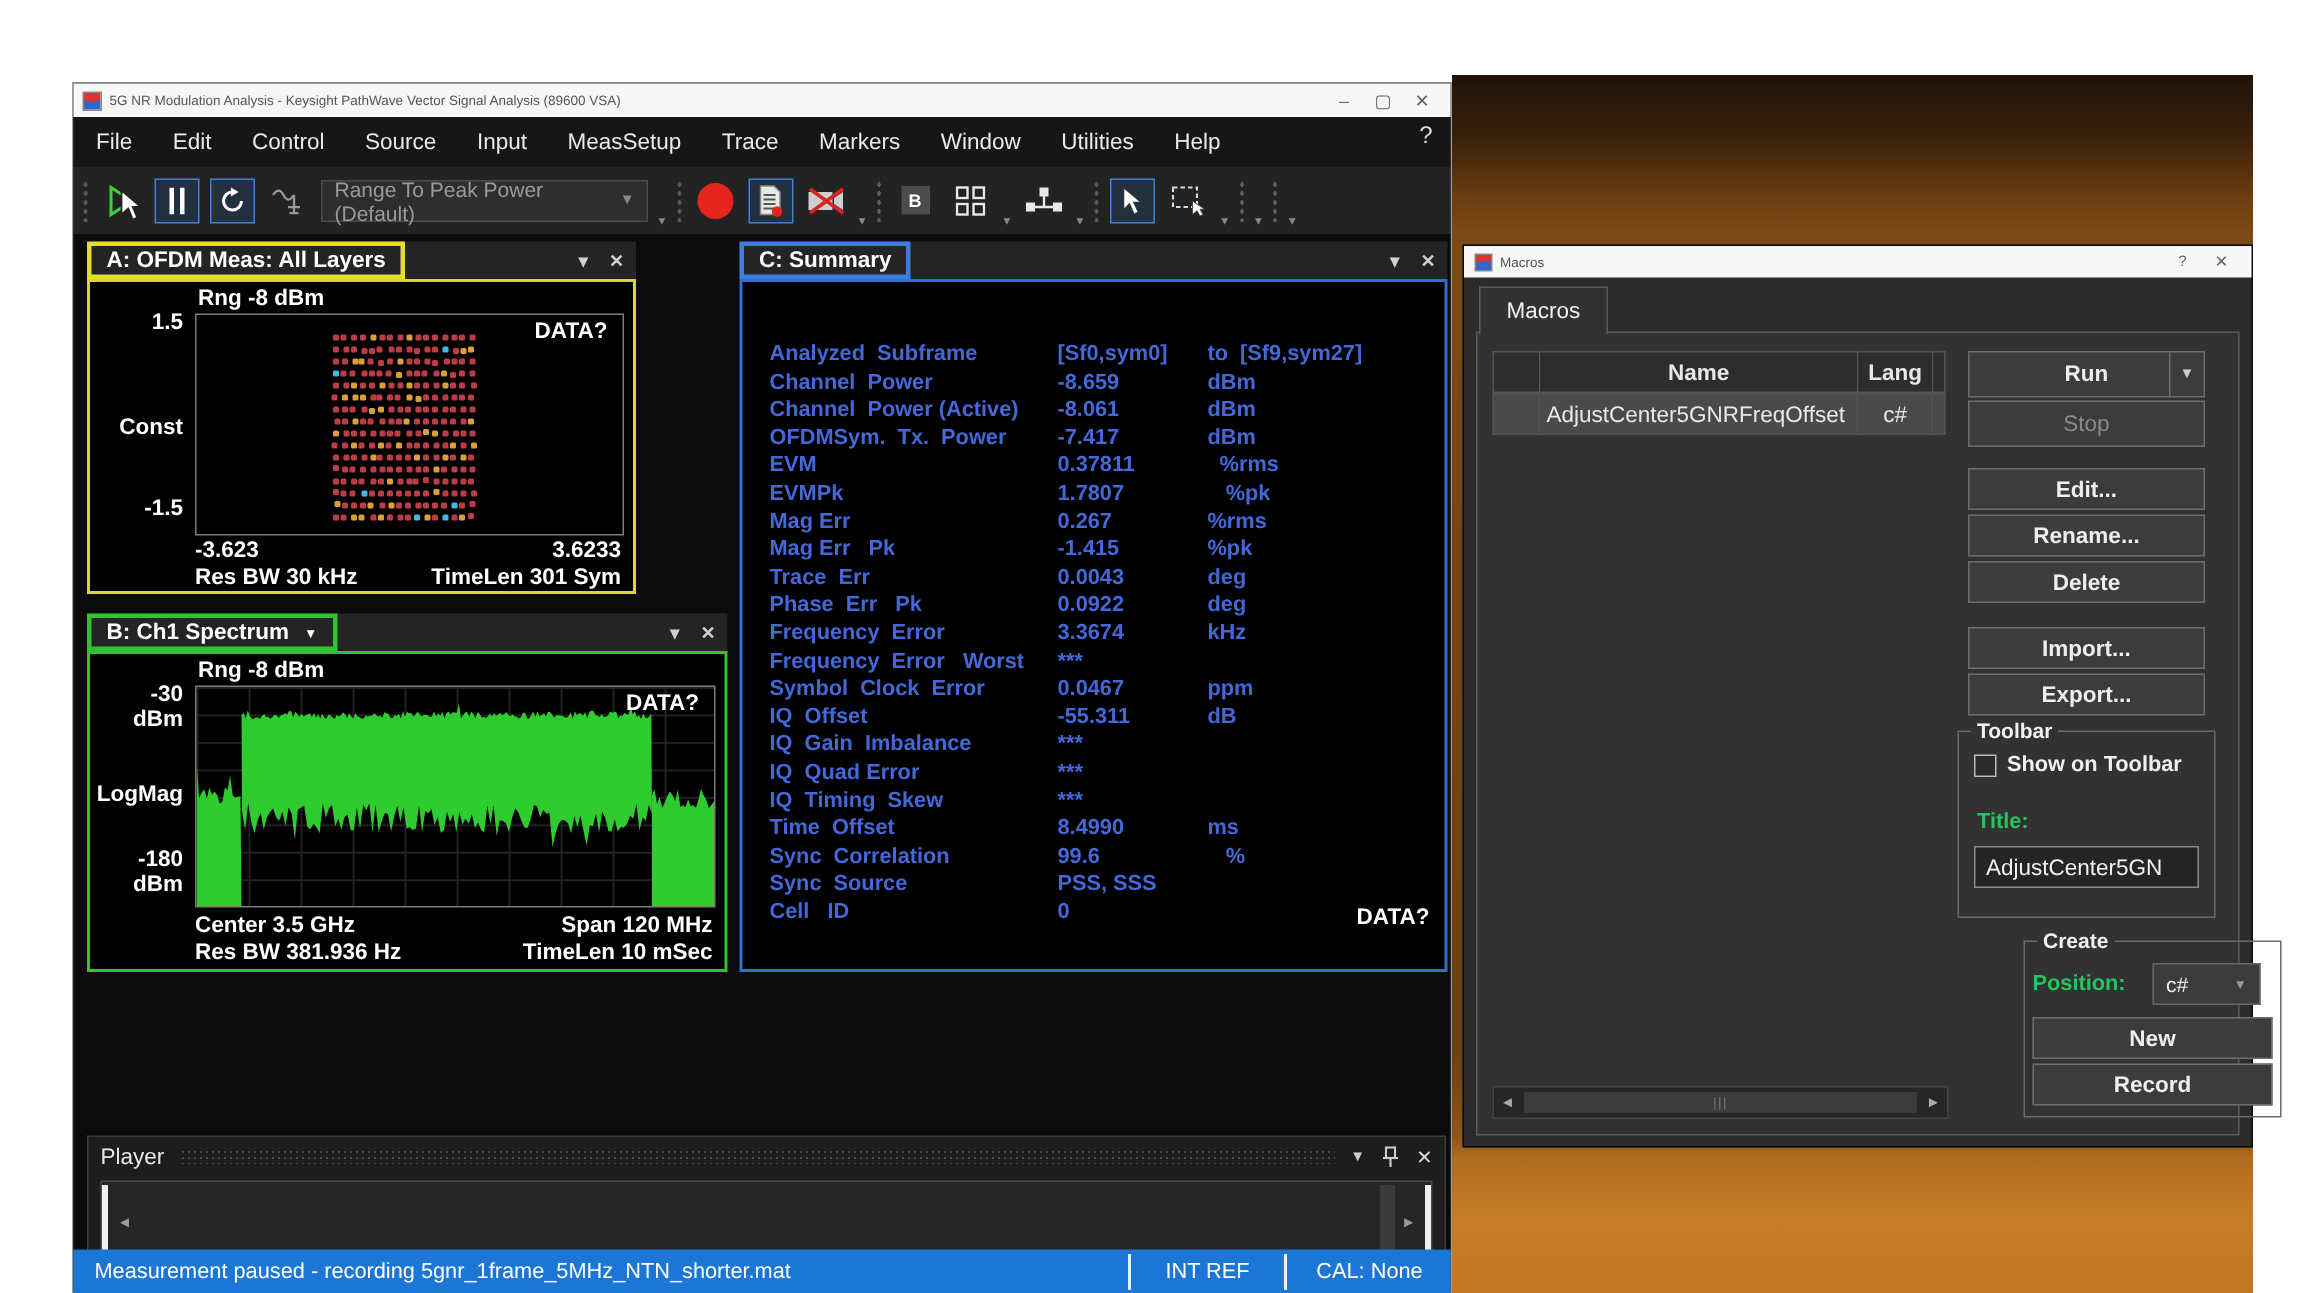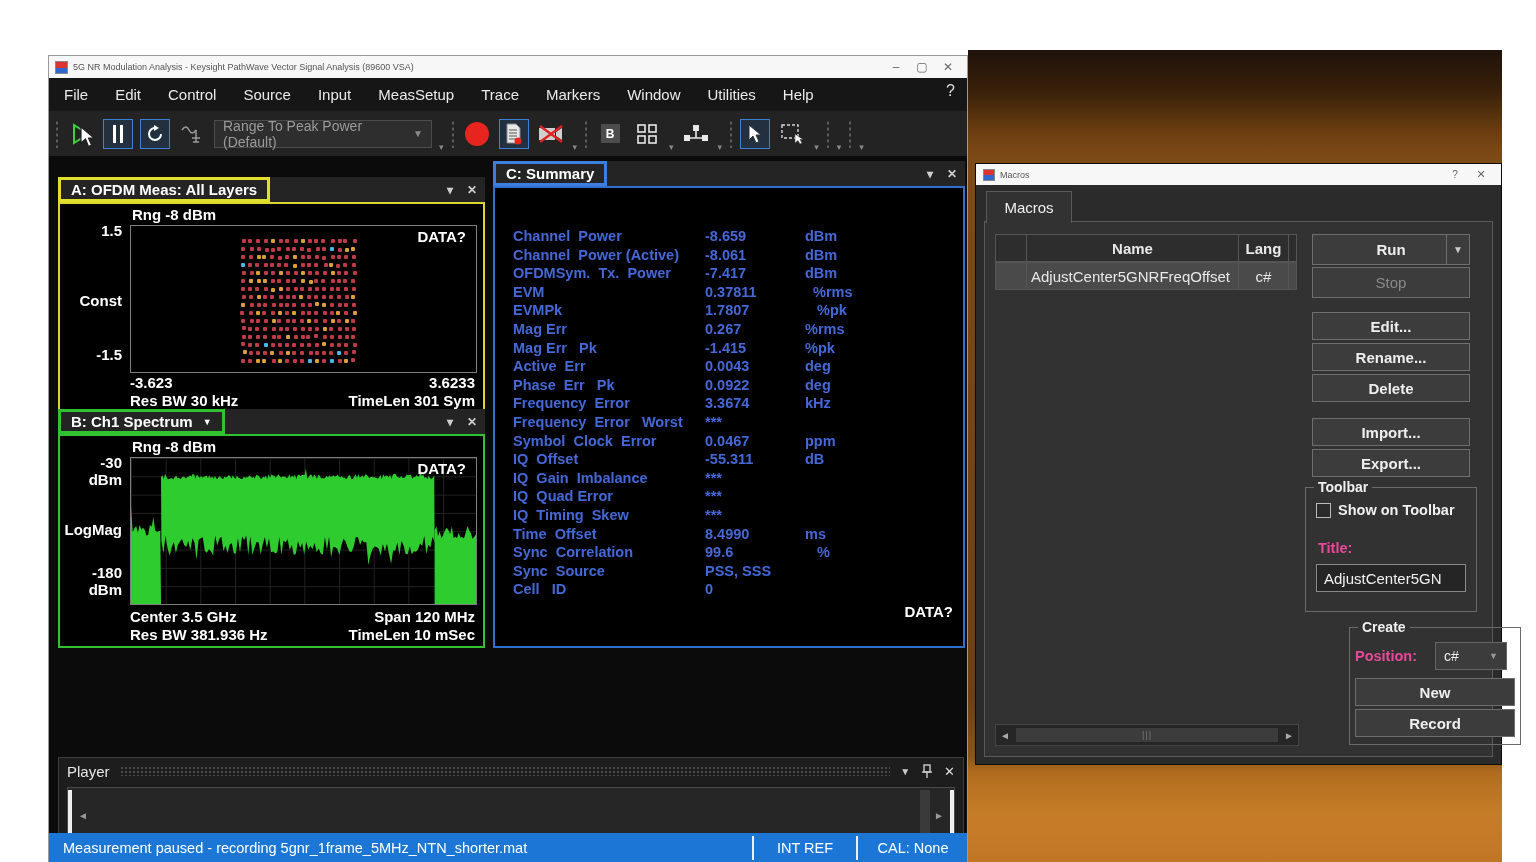--- a/index.html
+++ b/index.html
@@ -87,21 +87,21 @@
   #mac-hscroll{position:absolute;left:10px;top:502px;width:302px;height:20px;background:#262626;border:1px solid #454545;display:flex;align-items:center;}
   .hs-arrow{width:18px;text-align:center;color:#aaa;font-size:10px;}
   #hs-thumb{flex:1;height:14px;margin:0 2px;background:#3c3c3c;display:flex;align-items:center;justify-content:center;color:#777;font-size:9px;letter-spacing:1px;}
   .mbtn{position:absolute;left:327px;width:158px;height:28px;background:#3c3c3c;border:1px solid #6e6e6e;color:#eee;font-size:15px;font-weight:bold;display:flex;align-items:center;justify-content:center;box-sizing:border-box;}
   .mbtn.disabled{color:#8a8a8a;font-weight:normal;}
   #btn-run .ddpart{position:absolute;right:0;top:0;bottom:0;width:22px;border-left:1px solid #6e6e6e;display:flex;align-items:center;justify-content:center;color:#ccc;font-size:10px;}
   .grpbox{position:absolute;left:320px;width:172px;border:1px solid #6a6a6a;box-sizing:border-box;}
   .grpbox .legend{position:absolute;top:-9px;left:8px;background:#323232;padding:0 4px;color:#f0f0f0;font-size:14px;font-weight:bold;}
   .chkrow{position:absolute;left:10px;top:14px;display:flex;align-items:center;gap:7px;color:#f0f0f0;font-size:14.5px;font-weight:bold;}
   .chk{width:13px;height:13px;border:1px solid #bbb;background:#2b2b2b;}
-  .glab{position:absolute;color:#ec4899;font-size:14.5px;font-weight:bold;}
+  .glab{position:absolute;color:#22c55e;font-size:14.5px;font-weight:bold;}
   .ginput{position:absolute;background:#252525;border:1px solid #8a8a8a;color:#f0f0f0;font-size:15px;display:flex;align-items:center;padding:0 7px;box-sizing:border-box;}
   #lang-dd{position:absolute;left:85px;top:40px;width:72px;height:28px;background:#3c3c3c;border:1px solid #666;color:#eee;font-size:14px;display:flex;align-items:center;justify-content:space-between;padding:0 8px;box-sizing:border-box;}
 
   svg{display:block;}
 </style>
 </head>
 <body>
 
 <div id="canvas">
 
@@ -218,21 +218,21 @@
       </div>
       <span class="dd-hint">▾</span>
       <div class="tsep"></div>
       <span class="dd-hint">▾</span>
       <div class="tsep"></div>
       <span class="dd-hint">▾</span>
     </div>
 
     <div id="workspace" class="abs">
 
-      <div class="abs" style="left:9px;top:21px;width:427px;height:235px;">
+      <div class="abs" style="left:9px;top:5px;width:366px;height:235px;">
         <div class="panel-hdr">
           <div class="hdr-box" style="border:3px solid #e3de2e;">
             <span>A: OFDM Meas: All Layers</span>
           </div>
           <div class="hdr-icons">
             <span>▾</span>
             <span>✕</span>
           </div>
         </div>
         <div class="pbody" style="height:210px;border:2px solid #ddd72c;">
@@ -545,20 +545,25 @@
             <span>C: Summary</span>
           </div>
           <div class="hdr-icons">
             <span>▾</span>
             <span>✕</span>
           </div>
         </div>
         <div class="pbody" style="height:462px;border:2px solid #2e6fd0;">
           <div id="summary-rows">
               <div class="srow">
+                <span>Analyzed  Subframe</span>
+                <span>[Sf0,sym0]</span>
+                <span>to  [Sf9,sym27]</span>
+              </div>
+              <div class="srow">
                 <span>Channel  Power</span>
                 <span>-8.659</span>
                 <span>dBm</span>
               </div>
               <div class="srow">
                 <span>Channel  Power (Active)</span>
                 <span>-8.061</span>
                 <span>dBm</span>
               </div>
               <div class="srow">
@@ -580,21 +585,21 @@
                 <span>Mag Err</span>
                 <span>0.267</span>
                 <span>%rms</span>
               </div>
               <div class="srow">
                 <span>Mag Err   Pk</span>
                 <span>-1.415</span>
                 <span>%pk</span>
               </div>
               <div class="srow">
-                <span>Active  Err</span>
+                <span>Trace  Err</span>
                 <span>0.0043</span>
                 <span>deg</span>
               </div>
               <div class="srow">
                 <span>Phase  Err   Pk</span>
                 <span>0.0922</span>
                 <span>deg</span>
               </div>
               <div class="srow">
                 <span>Frequency  Error</span>

